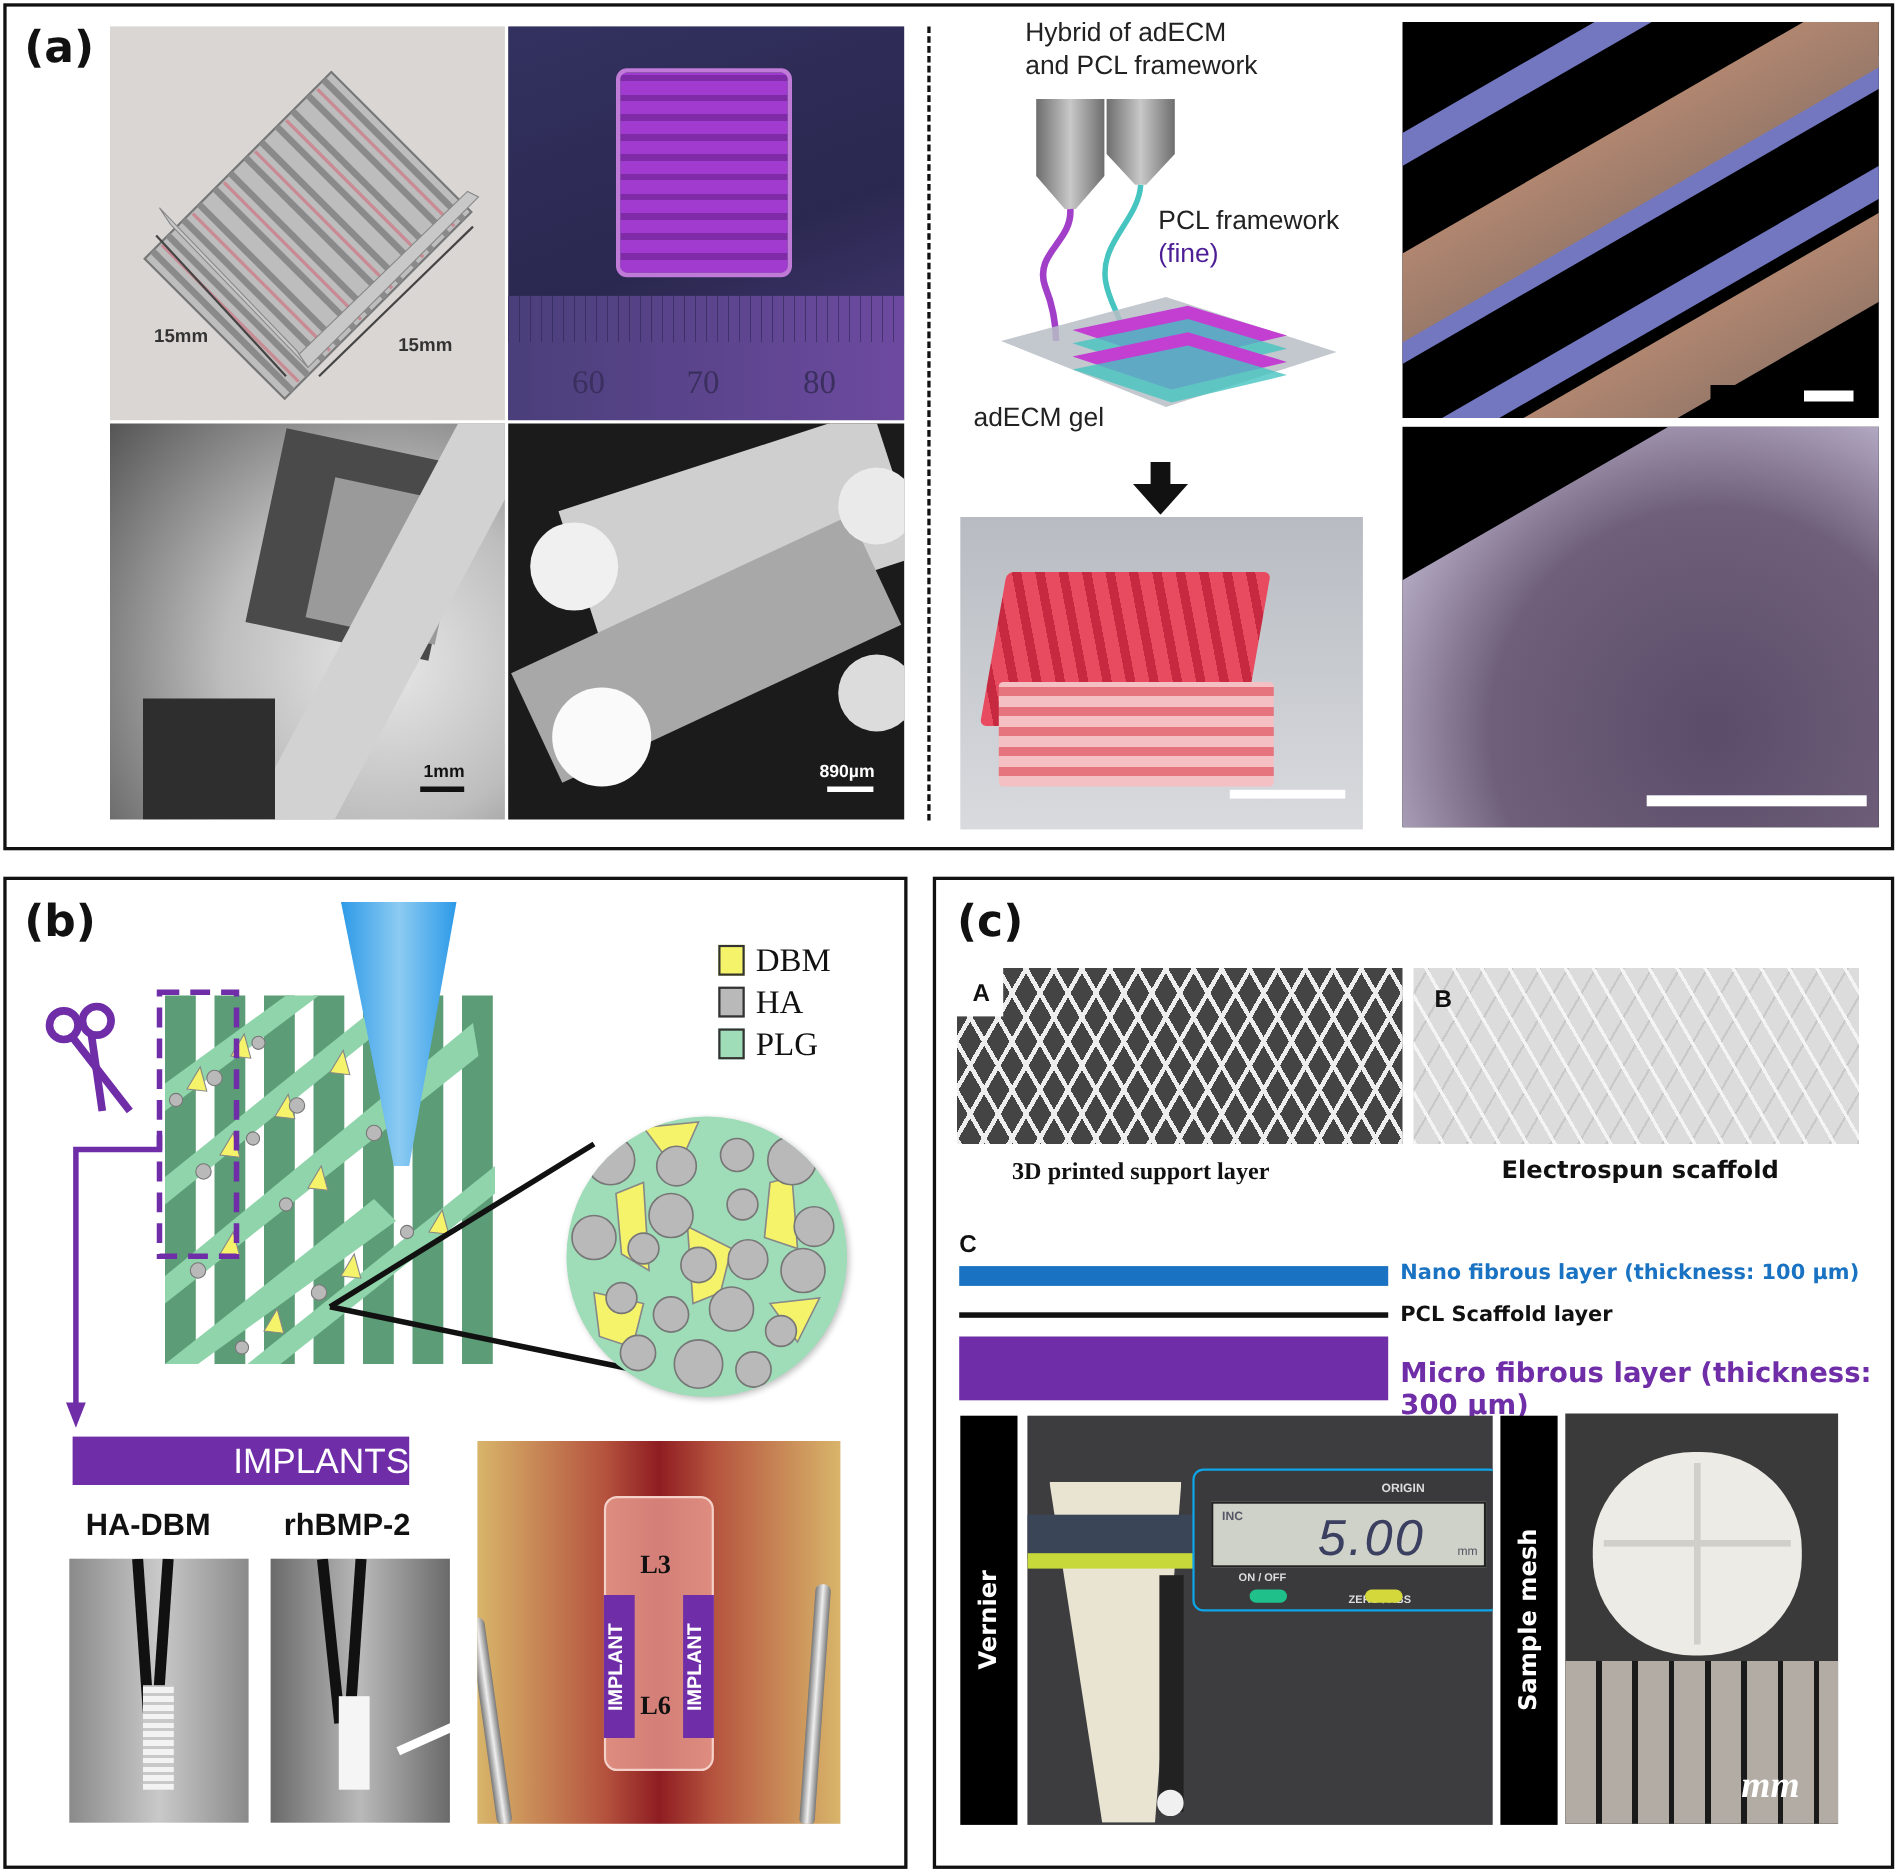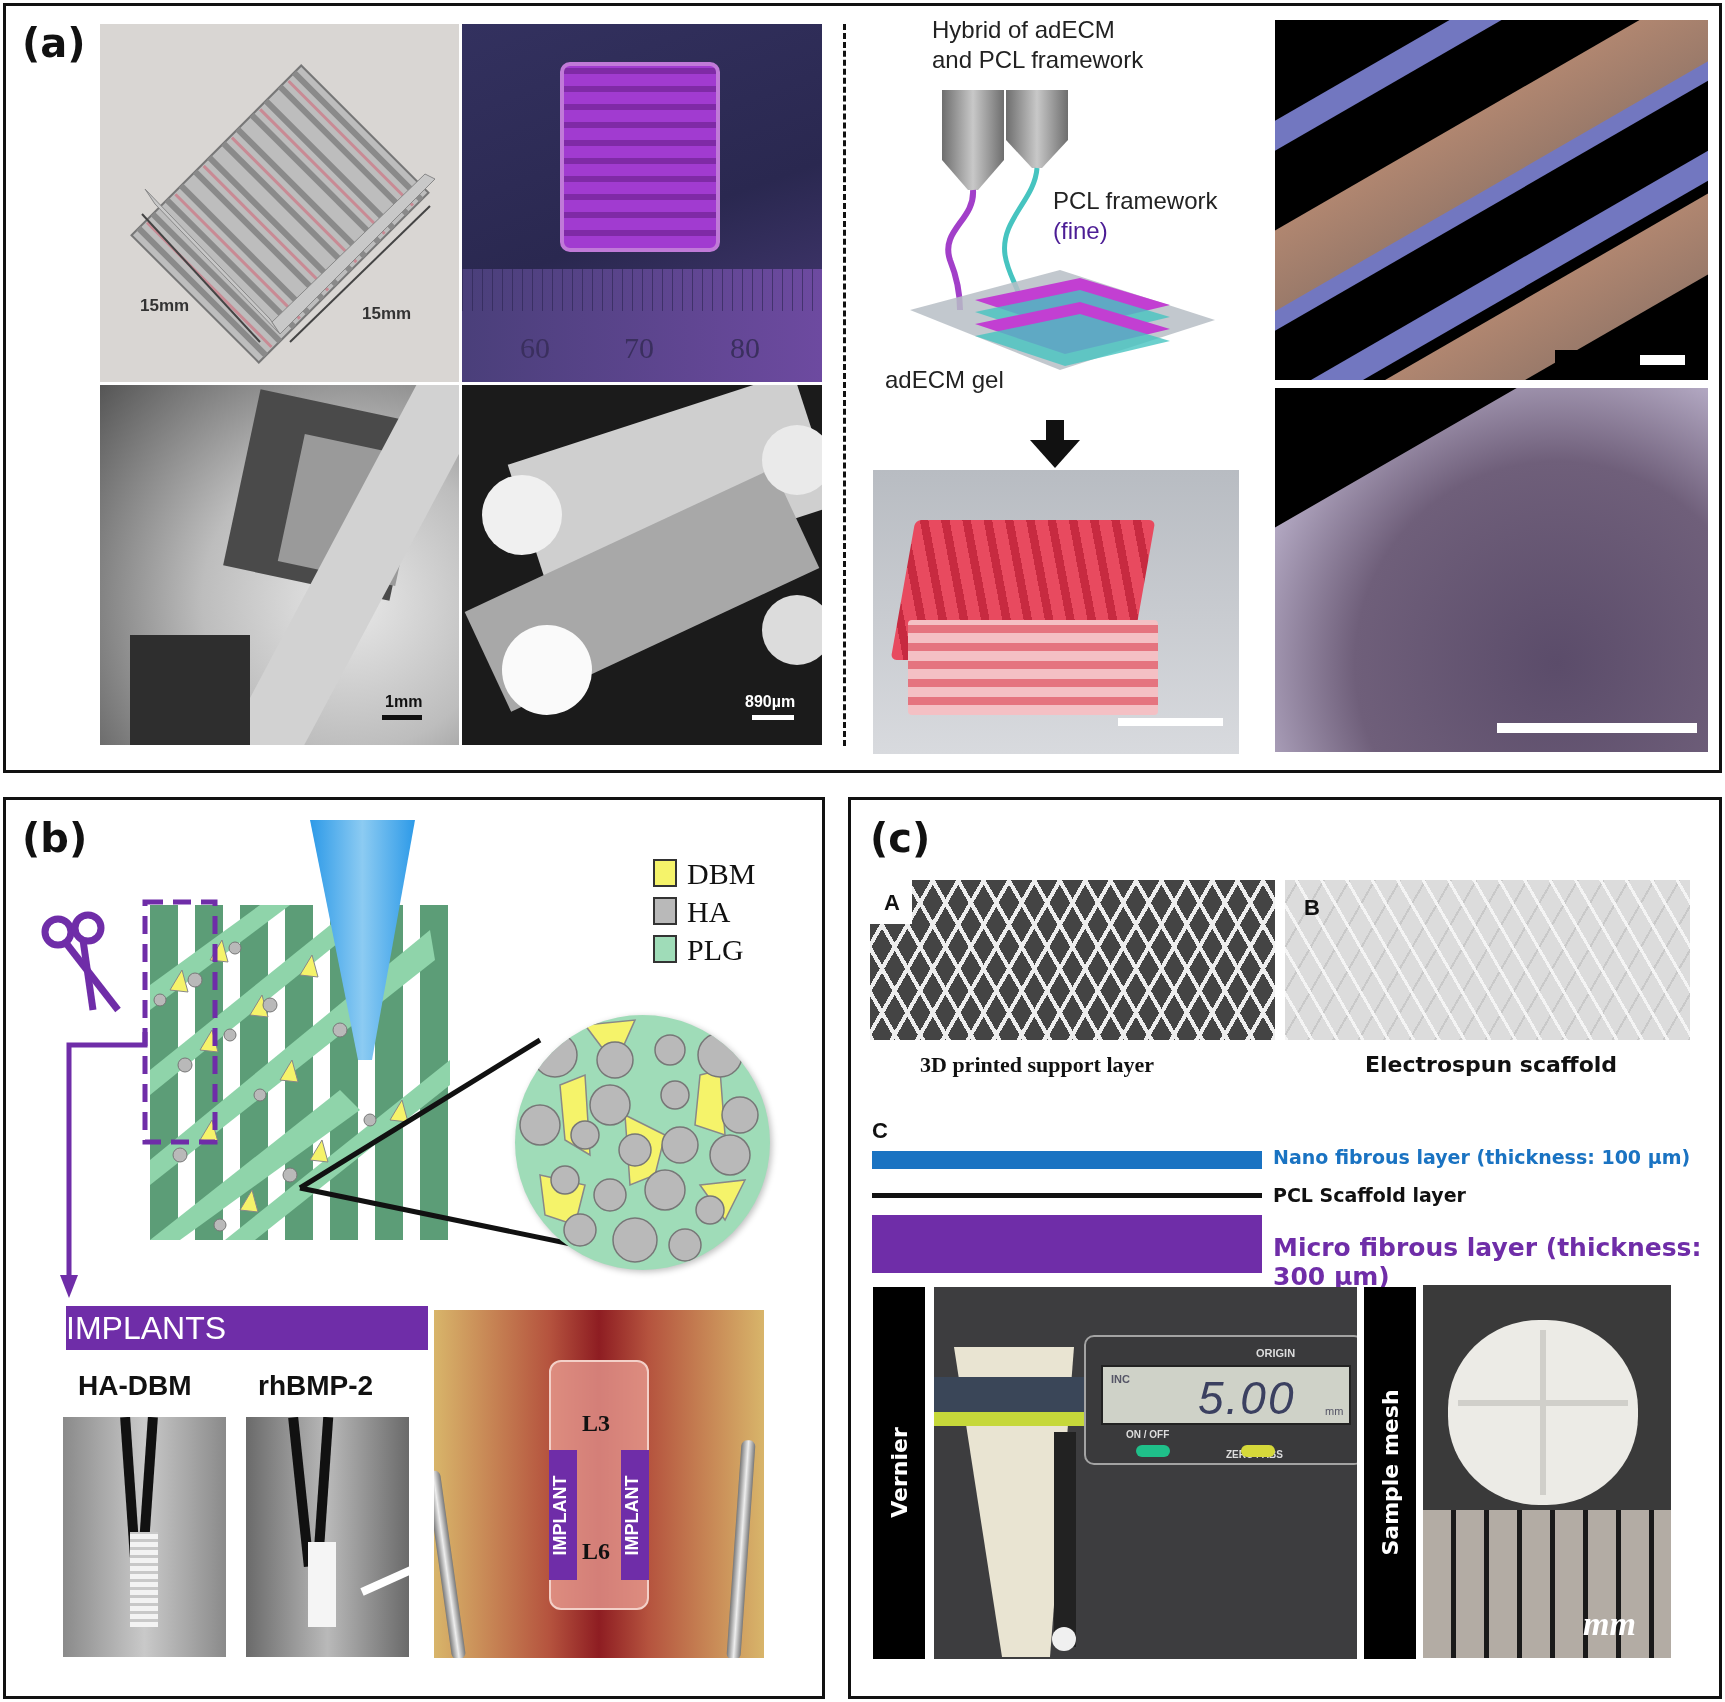--- a/index.html
+++ b/index.html
@@ -260,21 +260,21 @@
     <line x1="45" y1="30" x2="55" y2="100" stroke="#6f2da8" stroke-width="7"></line>
   </svg>
 </div>
 <div class="abs" style="left:60px;top:1030px;">
   <svg width="90" height="270" viewBox="0 0 90 270">
     <polyline points="85,2 85,15 9,15 9,250" fill="none" stroke="#6f2da8" stroke-width="5"></polyline>
     <polygon points="0,245 18,245 9,268" fill="#6f2da8"></polygon>
   </svg>
 </div>
 
-<div class="abs" style="left:66px;top:1306px;width:362px;height:44px;background:#6f2da8;color:#fff;font-size:32px;text-align:left;line-height:44px;">
+<div class="abs" style="left:66px;top:1306px;width:306px;height:44px;background:#6f2da8;color:#fff;font-size:32px;text-align:right;line-height:44px;">
   <span>IMPLANTS</span>
 </div>
 <div class="abs" style="left:78px;top:1370px;font-weight:bold;font-size:28px;">HA-DBM</div>
 <div class="abs" style="left:258px;top:1370px;font-weight:bold;font-size:28px;">rhBMP-2</div>
 
 <div class="abs" style="left:63px;top:1417px;width:163px;height:240px;background:linear-gradient(90deg,#8a8a8a,#c9c9c9,#8a8a8a);overflow:hidden;">
   <div class="abs" style="left:62px;top:0;width:10px;height:140px;background:#111;transform:rotate(-4deg);"></div>
   <div class="abs" style="left:80px;top:0;width:10px;height:140px;background:#111;transform:rotate(4deg);"></div>
   <div class="abs" style="left:67px;top:115px;width:28px;height:95px;background:repeating-linear-gradient(0deg,#f3f3f3 0 5px,#c8c8c8 5px 8px);"></div>
 </div>
@@ -323,21 +323,21 @@
 <div class="abs" style="left:1273px;top:1233px;font-family:'DejaVu Sans',sans-serif;font-weight:bold;font-size:25px;color:#6f2da8;">Micro fibrous layer (thickness: 300 μm)</div>
 
 <div class="abs" style="left:873px;top:1287px;width:52px;height:372px;background:#000;"></div>
 <div class="abs" style="left:849px;top:1460px;width:100px;text-align:center;color:#fff;font-family:'DejaVu Sans',sans-serif;font-weight:bold;font-size:22px;transform:rotate(-90deg);">Vernier</div>
 <div class="abs" style="left:934px;top:1287px;width:423px;height:372px;background:#3d3d3f;overflow:hidden;">
   <div class="abs" style="left:20px;top:60px;width:120px;height:310px;background:#e9e4d2;clip-path:polygon(0 0,100% 0,80% 100%,40% 100%);"></div>
   <div class="abs" style="left:0;top:90px;width:160px;height:40px;background:#3a4658;"></div>
   <div class="abs" style="left:0;top:125px;width:160px;height:14px;background:#c6d83a;"></div>
   <div class="abs" style="left:120px;top:145px;width:22px;height:215px;background:#222;"></div>
   <div class="abs" style="left:118px;top:340px;width:24px;height:24px;border-radius:50%;background:#f0f0f0;"></div>
-  <div class="abs" style="left:150px;top:48px;width:280px;height:130px;background:#3a3a3c;border-radius:10px;border:2px solid #a3a3a3;">
+  <div class="abs" style="left:150px;top:48px;width:280px;height:130px;background:#3a3a3c;border-radius:10px;border:2px solid #0ea5e9;">
     <div class="abs" style="left:170px;top:10px;color:#ddd;font-size:11px;font-weight:bold;">ORIGIN</div>
     <div class="abs" style="left:15px;top:28px;width:250px;height:60px;background:#cfd2c8;border:2px solid #222;">
       <div class="abs" style="left:8px;top:6px;font-size:11px;font-weight:bold;color:#556;">INC</div>
       <div class="abs" style="left:95px;top:4px;font-size:46px;font-style:italic;color:#3b4060;letter-spacing:2px;">5.00</div>
       <div class="abs" style="left:222px;top:38px;font-size:11px;color:#556;">mm</div>
     </div>
     <div class="abs" style="left:40px;top:92px;color:#ddd;font-size:10px;font-weight:bold;">ON / OFF</div>
     <div class="abs" style="left:140px;top:92px;color:#ddd;font-size:10px;font-weight:bold;margin-top:20px;">ZERO / ABS</div>
     <div class="abs" style="left:50px;top:108px;width:34px;height:12px;border-radius:6px;background:#1fc08a;"></div>
     <div class="abs" style="left:155px;top:108px;width:34px;height:12px;border-radius:6px;background:#d5d83a;"></div>

